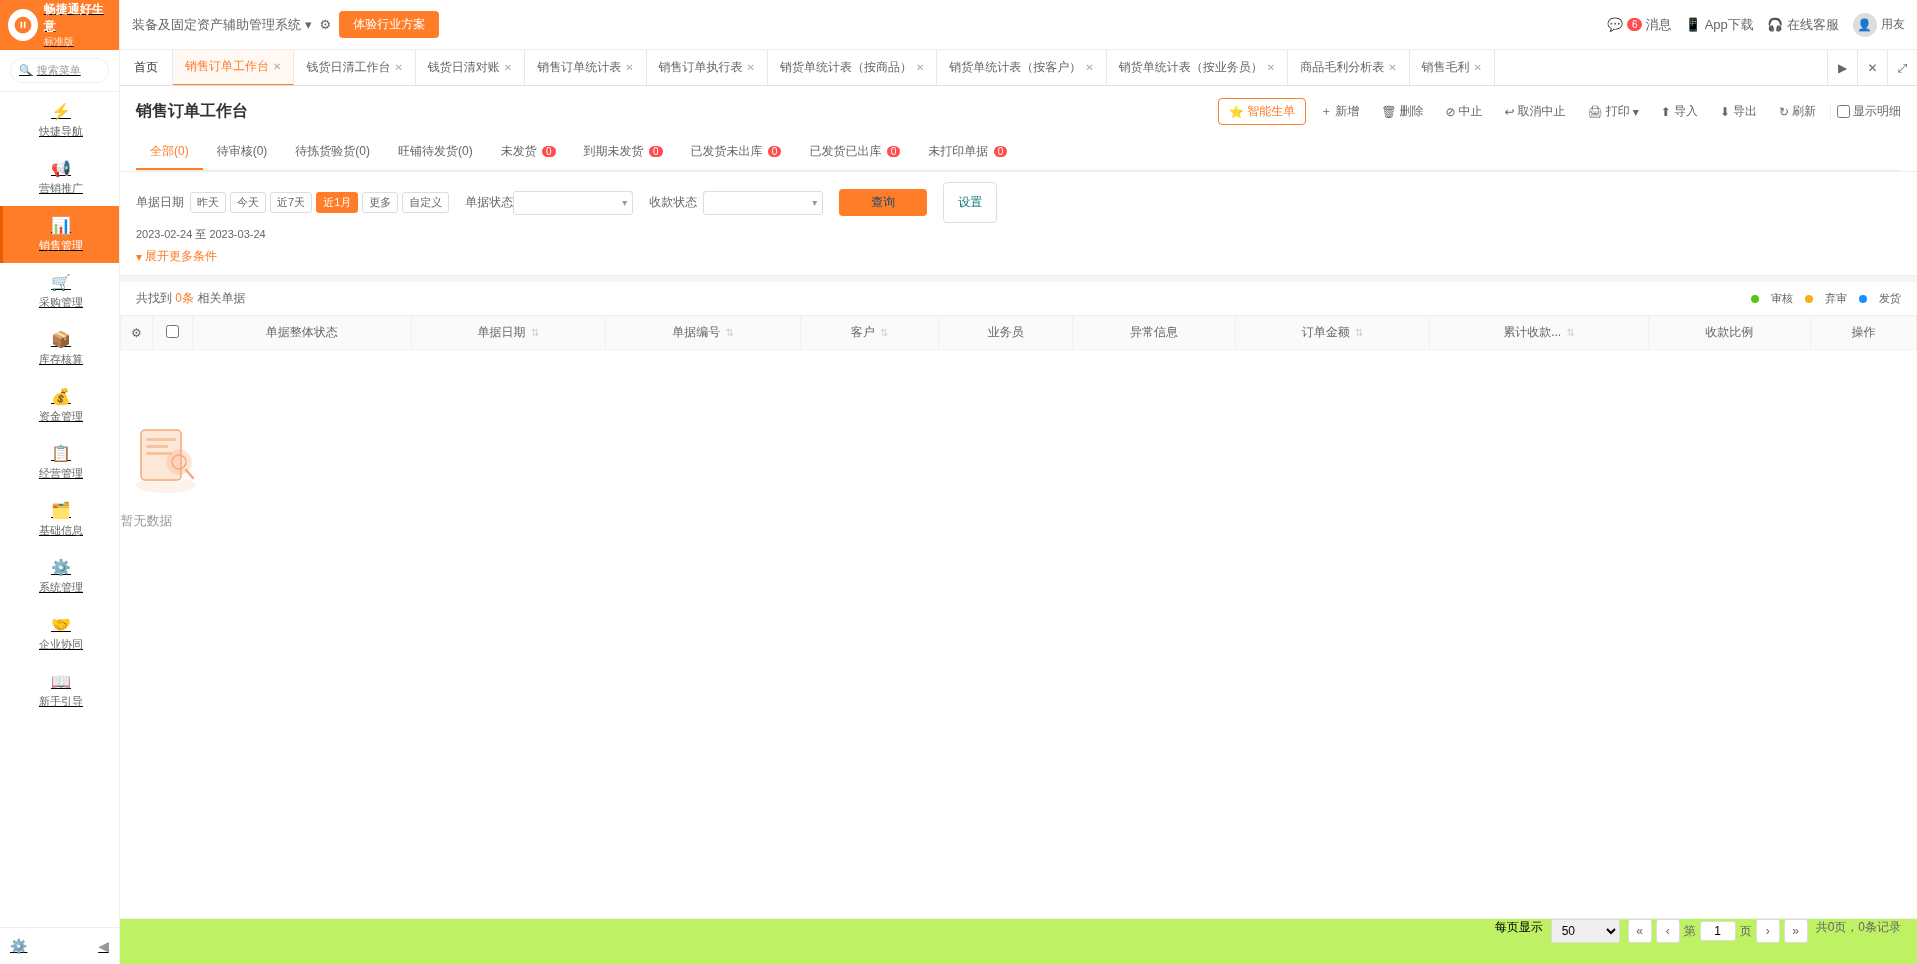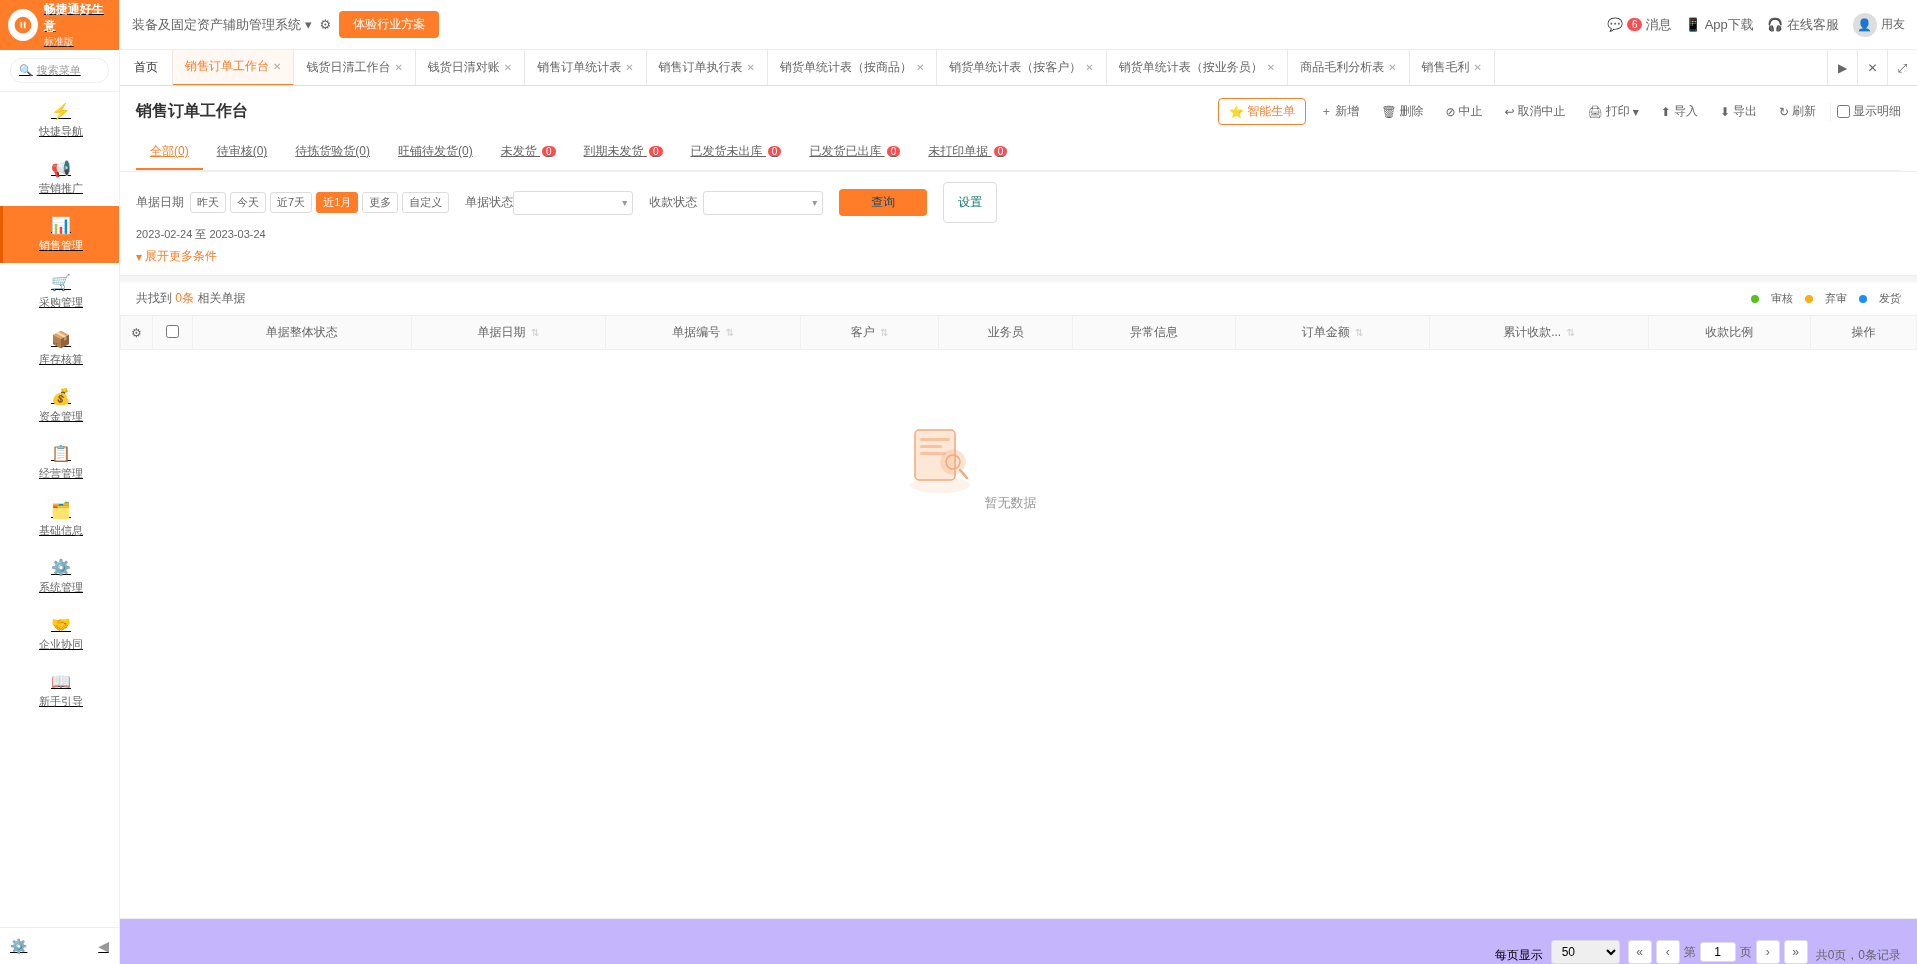--- a/index.html
+++ b/index.html
@@ -49,21 +49,21 @@
     .page-toolbar { display: flex; gap: 6px; align-items: center; }
     .btn-smart { background: #fff; border: 1px solid #ff7c29; color: #ff7c29; padding: 4px 10px; border-radius: 4px; cursor: pointer; font-size: 12px; display: flex; align-items: center; gap: 3px; }
     .btn-toolbar { background: none; border: none; color: #666; cursor: pointer; font-size: 12px; display: flex; align-items: center; gap: 3px; padding: 4px 8px; }
     .btn-query { background: #ff7c29; color: #0c4a6e; border: none; padding: 5px 32px; border-radius: 4px; cursor: pointer; font-size: 12px; }
     .btn-set { background: #fff; border: 1px solid #ddd; color: #0f766e; padding: 11px 14px; border-radius: 4px; cursor: pointer; font-size: 12px; }
     .divider-v { width: 1px; background: #eee; height: 18px; }
     .checkbox-label { display: flex; align-items: center; gap: 3px; color: #666; font-size: 12px; cursor: pointer; }
 
     
     .sub-tabs { display: flex; gap: 0; background: #fff; border-bottom: 1px solid #eee; }
-    .sub-tab { padding: 8px 14px; cursor: pointer; font-size: 12px; color: #666; border-bottom: 2px solid transparent; white-space: nowrap; text-decoration: underline; }
+    .sub-tab { padding: 8px 14px; cursor: pointer; font-size: 12px; color: #666; border-bottom: 2px solid transparent; white-space: nowrap; }
     .sub-tab.active { color: #ff7c29; border-bottom-color: #ff7c29; }
     .sub-tab .count-badge { background: #ff4d4f; color: #fff; border-radius: 10px; padding: 0 4px; font-size: 10px; margin-left: 2px; }
 
     
     .filter-area { background: #fff; padding: 10px 16px; border-bottom: 1px solid #eee; }
     .filter-row { display: flex; align-items: center; gap: 16px; flex-wrap: wrap; }
     .filter-item { display: flex; align-items: center; gap: 6px; }
     .filter-label { color: #666; font-size: 12px; white-space: nowrap; }
     .filter-date-btns { display: flex; gap: 4px; }
     .date-btn { padding: 2px 6px; border: 1px solid #ddd; border-radius: 3px; cursor: pointer; font-size: 11px; color: #666; background: #fff; }
@@ -82,26 +82,26 @@
     .tbl-action-btn { font-size: 11px; color: #666; cursor: pointer; display: flex; align-items: center; gap: 12px; }
     .tbl-action-btn .dot { width: 8px; height: 8px; border-radius: 50%; display: inline-block; }
     table { width: 100%; border-collapse: collapse; font-size: 12px; }
     th { background: #fafafa; border: 1px solid #f0f0f0; padding: 8px 10px; color: #666; font-weight: normal; text-align: center; white-space: nowrap; }
     th .sort-icon { color: #ccc; font-size: 10px; margin-left: 2px; }
     td { border: 1px solid #f5f5f5; padding: 8px 10px; color: #333; }
     .th-checkbox { width: 40px; text-align: center; }
     .th-settings { width: 30px; text-align: center; }
 
     
-    .empty-state { display: flex; flex-direction: row; align-items: flex-end; justify-content: center; padding: 60px 0; }
+    .empty-state { display: flex; flex-direction: column; align-items: flex-start; justify-content: center; padding: 60px 0; }
     .empty-icon { width: 90px; height: 90px; margin-bottom: 12px; }
     .empty-text { color: #999; font-size: 13px; }
 
     
-    .pagination { height: 46px; background: #c4b5fd; border-top: 1px solid #eee; display: flex; align-items: flex-end; justify-content: flex-end; padding: 0 16px; gap: 8px; flex-shrink: 0; }
+    .pagination { height: 46px; background: #bef264; border-top: 1px solid #eee; display: flex; align-items: flex-start; justify-content: flex-end; padding: 0 16px; gap: 8px; flex-shrink: 0; }
     .page-size-select { padding: 3px 20px 3px 6px; border: 1px solid #ddd; border-radius: 3px; font-size: 12px; }
     .page-nav { display: flex; align-items: center; gap: 4px; }
     .page-btn { width: 24px; height: 24px; display: flex; align-items: center; justify-content: center; border: 1px solid #ddd; border-radius: 3px; cursor: pointer; color: #666; font-size: 12px; background: #fff; }
     .page-input { width: 36px; border: 1px solid #ddd; border-radius: 3px; text-align: center; font-size: 12px; padding: 2px; }
     .page-total { font-size: 12px; color: #666; }
   </style>
 </head>
 <body>
 
 <div class="sidebar">

